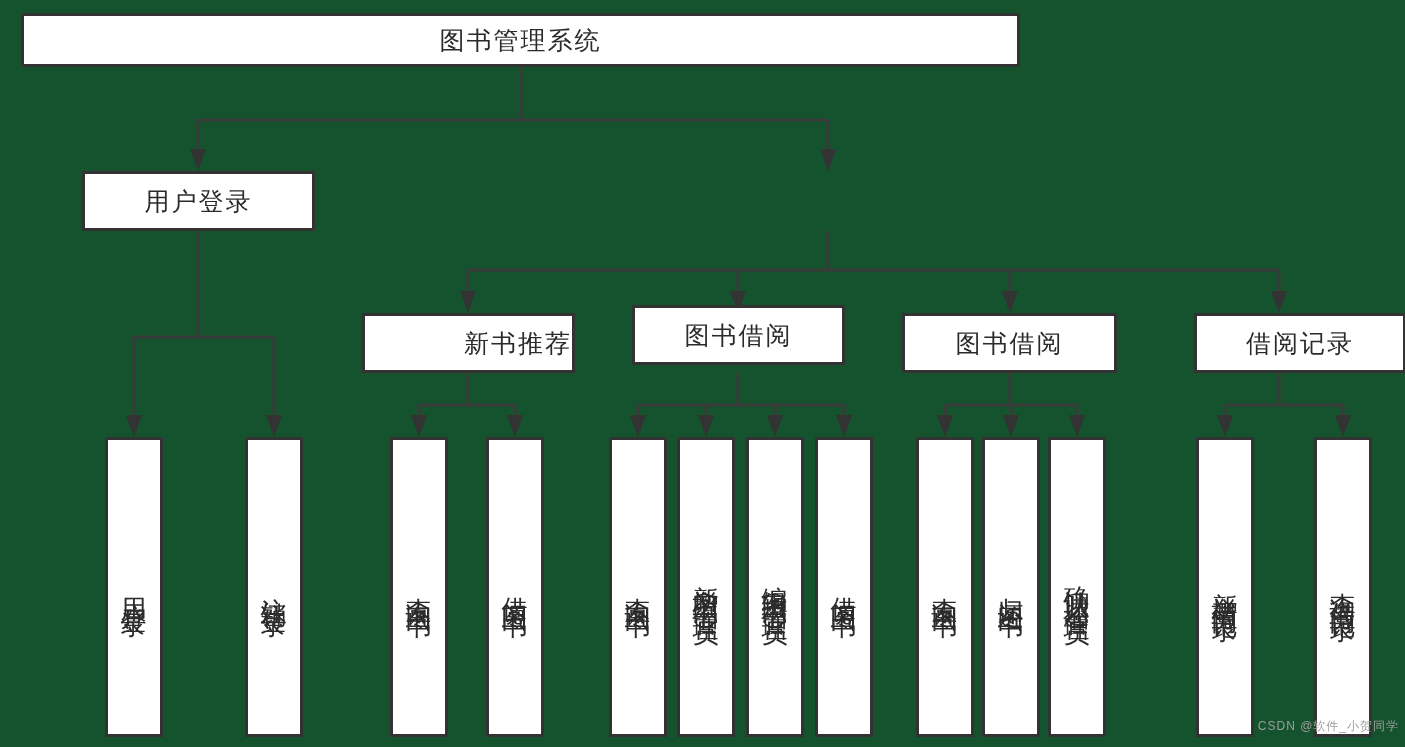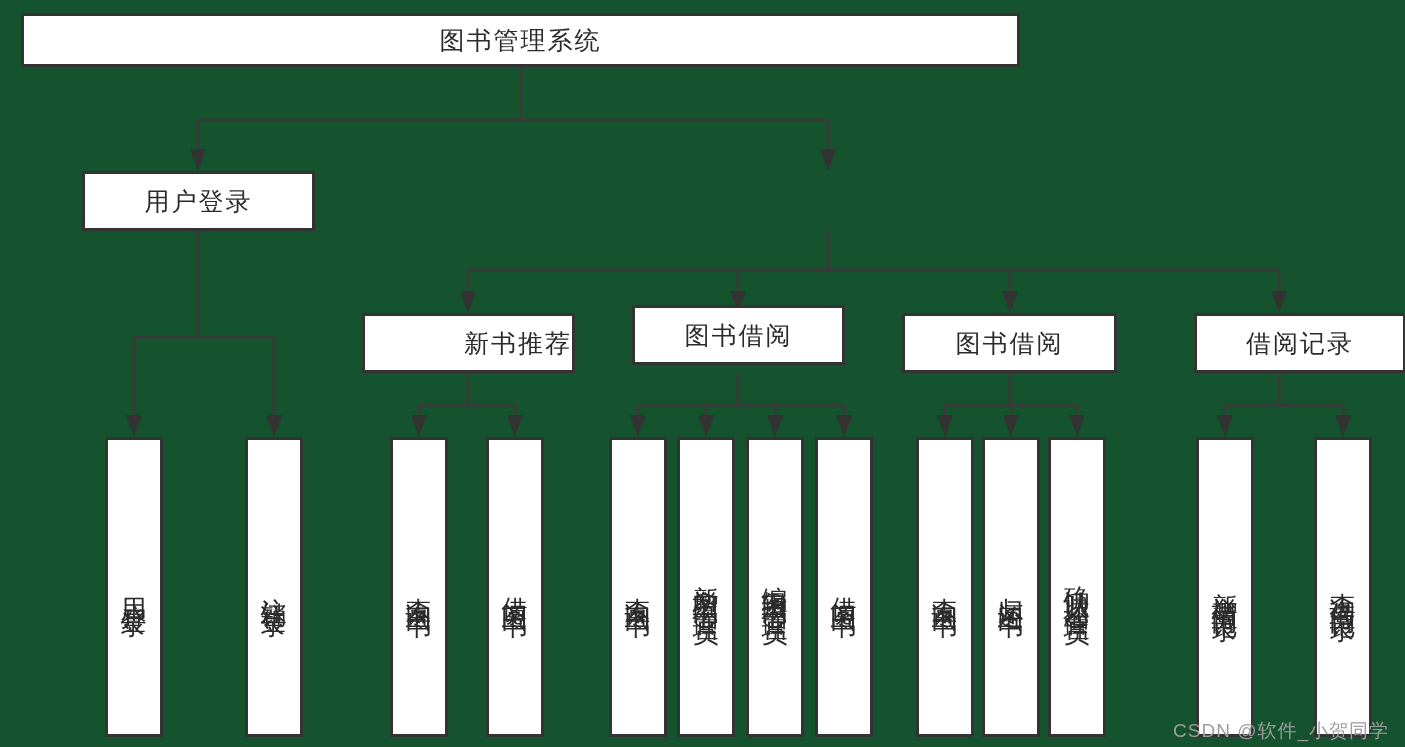--- a/index.html
+++ b/index.html
@@ -12,21 +12,21 @@
     position:absolute;background:#ffffff;border:3px solid #333333;
     box-sizing:border-box;display:flex;align-items:center;justify-content:center;
   }
   .h-node{font-size:25px;letter-spacing:2px;}
   .v-node{width:58px;top:437px;height:300px;}
   .v-node span{
     writing-mode:vertical-rl;text-orientation:mixed;
     font-size:26px;letter-spacing:5px;line-height:1;white-space:nowrap;
   }
   .watermark{
-    position:absolute;right:16px;top:718px;font-size:19px;color:#9e9e9e;
+    position:absolute;right:6px;top:718px;font-size:12px;color:#9e9e9e;
     letter-spacing:1px;white-space:nowrap;
   }
 </style>
 </head>
 <body>
 
 <div id="canvas">
 
   <svg id="wires" viewBox="0 0 1405 747" xmlns="http://www.w3.org/2000/svg">
     <g stroke="#3a3a3a" stroke-width="3" fill="none">

